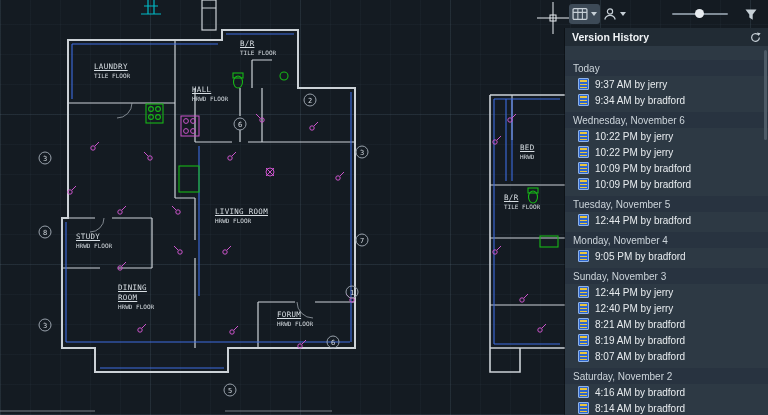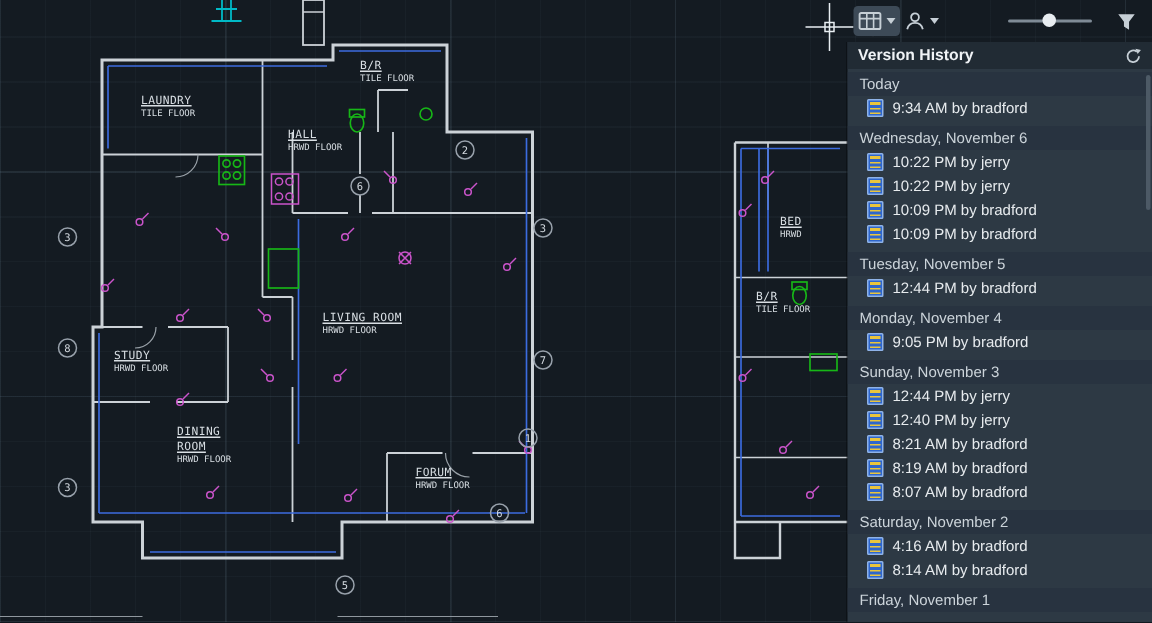--- a/index.html
+++ b/index.html
@@ -37,21 +37,21 @@
 
   
   .panel{position:absolute;top:28px;right:0;bottom:0;width:203px;background:#2d3944;
     overflow:hidden;z-index:2;box-shadow:-1px 0 0 rgba(0,0,0,.3);}
   .panel-header{height:18px;background:#212b34;display:flex;align-items:center;
     justify-content:space-between;padding:0 7px;}
   .panel-title{font-size:10.5px;font-weight:bold;color:#f0f3f6;}
   .refresh-btn{color:#c6cfd6;cursor:pointer;display:flex;}
   .vh-list{padding-top:2px;}
   .vh-group{margin-top:4px;}
-  .vh-group:first-child{margin-top:0;}
+  .vh-group:first-child{margin-top:12px;}
   .vh-date{height:16px;display:flex;align-items:center;padding:0 8px;
     background:#283340;color:#ccd4da;font-size:10px;}
   .vh-entry{height:16px;display:flex;align-items:center;gap:6px;
     padding:0 8px 0 13px;color:#e7ebee;font-size:10px;cursor:pointer;}
   .vicon{width:11px;height:12px;background:#2e66cc;border:1px solid #8fb3e8;
     border-radius:1px;position:relative;flex:none;box-sizing:border-box;}
   .vicon::before{content:'';position:absolute;left:1px;right:1px;top:1px;height:2px;background:#e9c53d;}
   .vicon::after{content:'';position:absolute;left:1px;right:1px;top:5px;height:1px;
     background:#e9c53d;box-shadow:0 3px 0 #e9c53d;}
   .scroll-thumb{position:absolute;right:1px;top:22px;width:3px;height:90px;
@@ -260,20 +260,24 @@
           <path d="M10.2 6 A4.2 4.2 0 1 1 8.6 2.7" stroke="#c6cfd6" fill="none" stroke-width="1.3"></path>
           <polygon points="7.6,0.6 11.6,1.4 9.2,4.4" fill="#c6cfd6"></polygon>
         </svg>
       </span>
     </div>
     <div class="vh-list">
         <div class="vh-group">
           <div class="vh-date">Today</div>
           <div class="vh-entry">
             <span class="vicon"></span>
+            <span class="vh-label">9:37 AM by jerry</span>
+          </div>
+          <div class="vh-entry">
+            <span class="vicon"></span>
             <span class="vh-label">9:34 AM by bradford</span>
           </div>
         </div>
         <div class="vh-group">
           <div class="vh-date">Wednesday, November 6</div>
           <div class="vh-entry">
             <span class="vicon"></span>
             <span class="vh-label">10:22 PM by jerry</span>
           </div>
           <div class="vh-entry">

